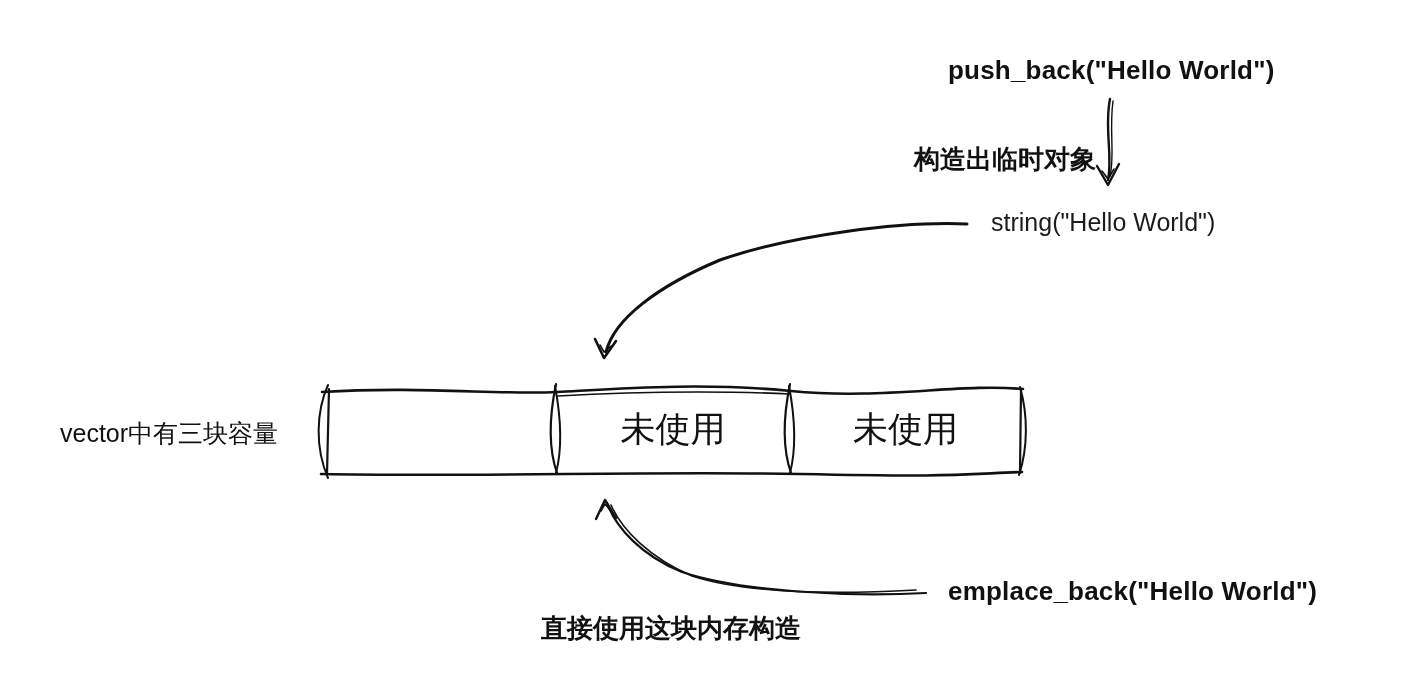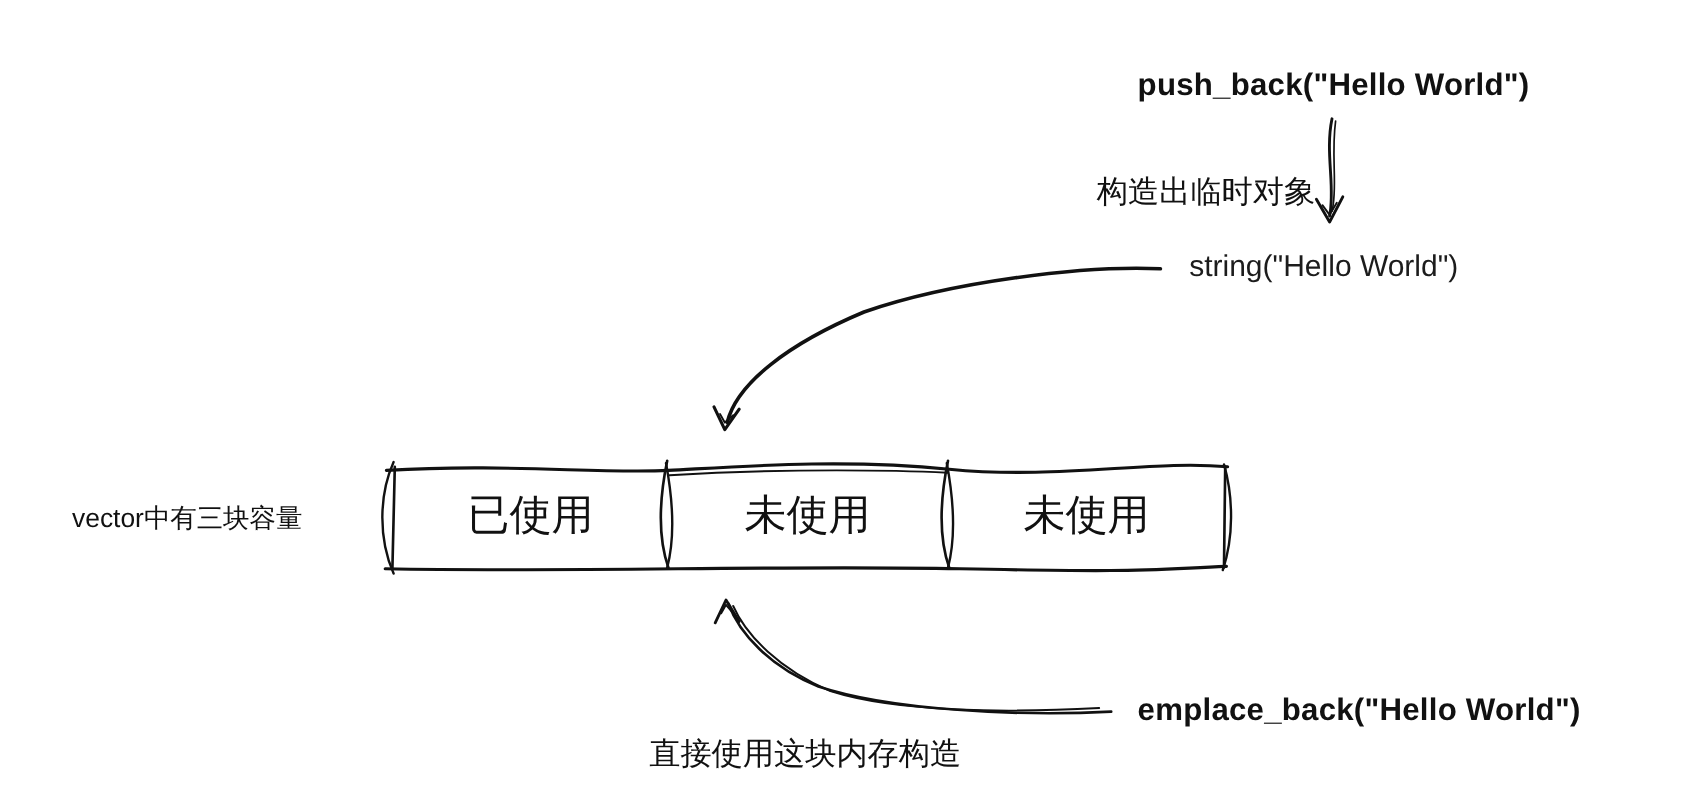--- a/index.html
+++ b/index.html
@@ -33,21 +33,21 @@
     font-weight: 700;
     letter-spacing: 0.2px;
   }
   .code-regular {
     font-size: 25px;
     font-weight: 400;
     color: #1c1c1c;
   }
   .cjk-note {
     font-size: 26px;
-    font-weight: 400;
+    font-weight: 700;
   }
   .cell-label {
     position: absolute;
     top: 406px;
     height: 46px;
     display: flex;
     align-items: center;
     justify-content: center;
     font-size: 35px;
     font-weight: 400;
@@ -107,23 +107,22 @@
     </g>
   </svg>
 
   <div class="label code-bold" style="left:948px; top:55px;">push_back("Hello World")</div>
 
   <div class="label cjk-note" style="left:914px; top:142px;">构造出临时对象</div>
 
   <div class="label code-regular" style="left:991px; top:208px;">string("Hello World")</div>
 
 
-  <div class="label" style="left:60px; top:417px; font-size:22px;">vector中有三块容量</div>
+  <div class="label" style="left:60px; top:417px; font-size:25px;">vector中有三块容量</div>
 
-  <div class="cell-label cell-1">已使用</div>
   <div class="cell-label cell-2">未使用</div>
   <div class="cell-label cell-3">未使用</div>
 
   <div class="label cjk-note" style="left:541px; top:563px;margin-top:48px;">直接使用这块内存构造</div>
 
   <div class="label code-bold" style="left:948px; top:576px;">emplace_back("Hello World")</div>
 
 </div>
 
 </body></html>

